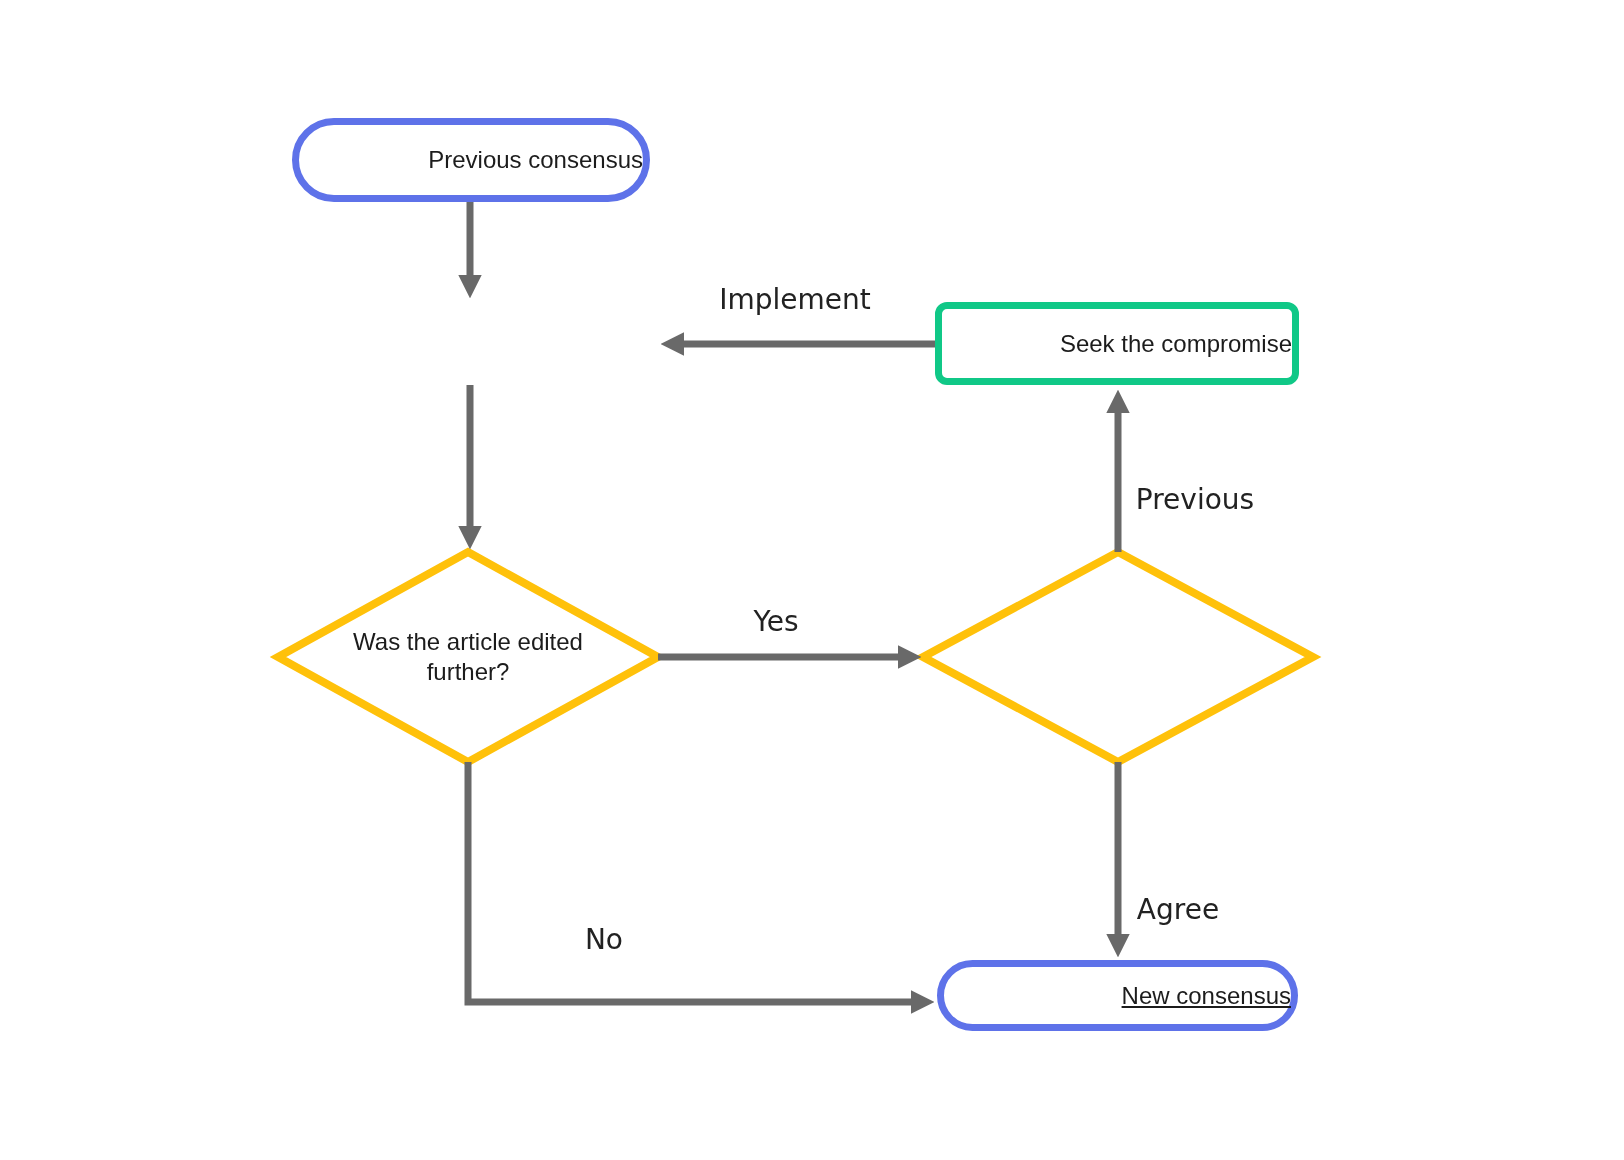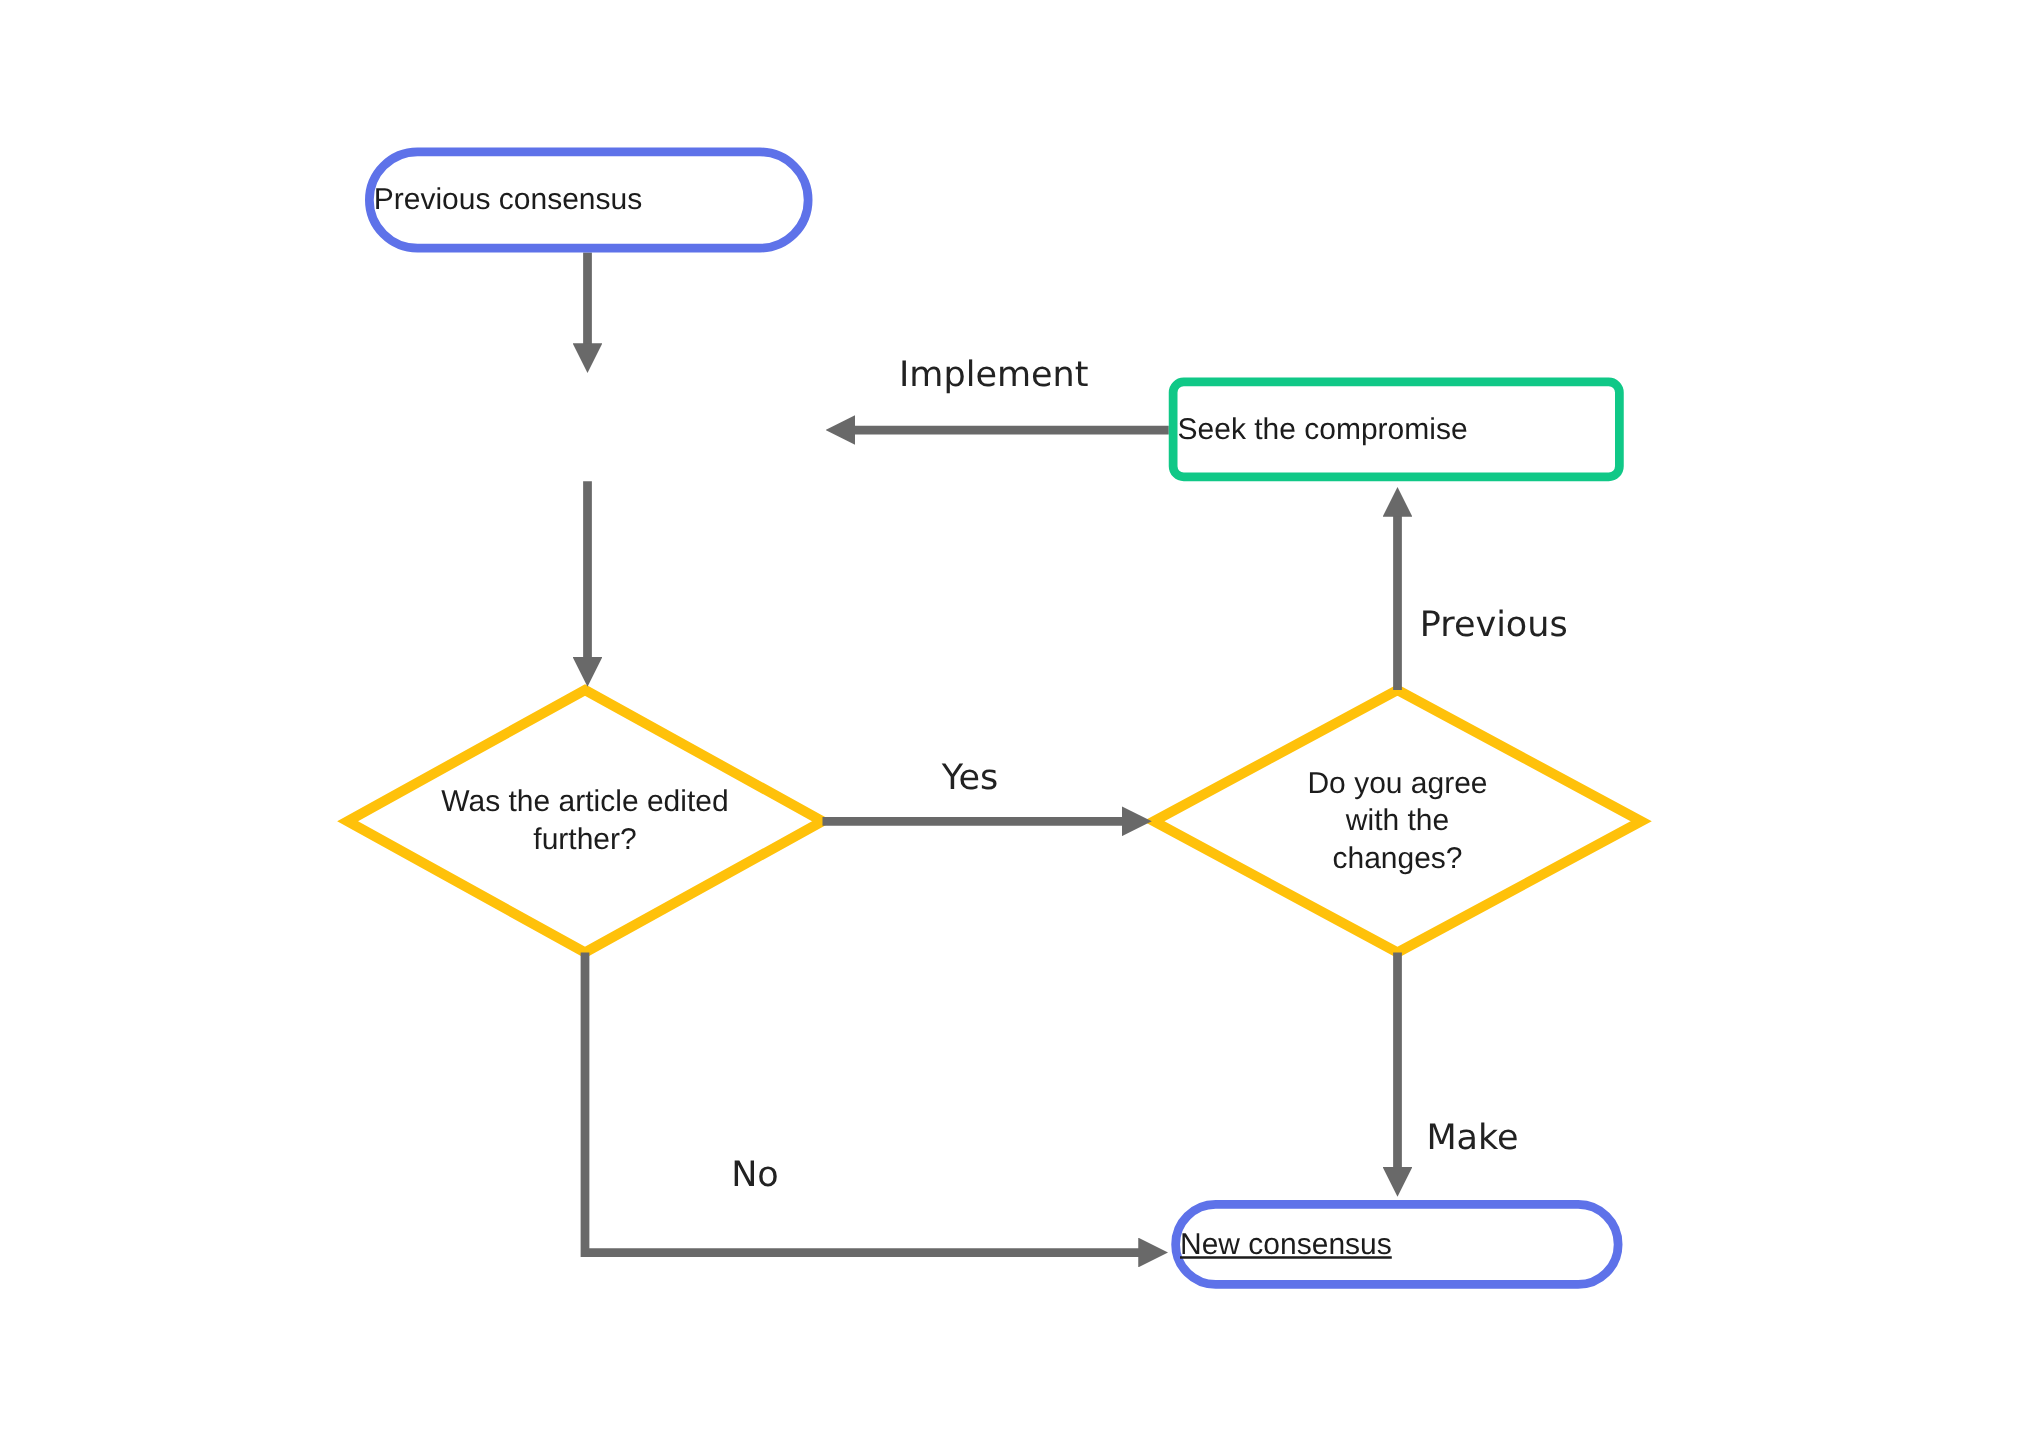--- a/index.html
+++ b/index.html
@@ -31,21 +31,21 @@
     fill: #ffffff;
     stroke: var(--decision-border, #ffc10a);
     stroke-width: 8;
   }
   .node {
     position: absolute;
     box-sizing: border-box;
     background: #ffffff;
     display: flex;
     align-items: center;
-    justify-content: flex-start;
+    justify-content: flex-end;
     text-align: center;
     font-size: 24px;
     color: var(--text, #1c1c1c);
     line-height: 1.25;
   }
   .terminal {
     border: 7px solid var(--terminal-border, #5e72e9);
     border-radius: 43px;
   }
   .process {
@@ -118,23 +118,20 @@
   </div>
 
   <div class="node terminal node-new">
     <span>New consensus</span>
   </div>
 
   <div class="diamond-label label-was">
     <span>Was the article edited further?</span>
   </div>
 
-  <div class="diamond-label label-agree-q">
-    <span>Do you agree with the changes?</span>
-  </div>
 
   <div class="edge-label el-implement">Implement</div>
   <div class="edge-label el-yes">Yes</div>
   <div class="edge-label el-no">No</div>
   <div class="edge-label el-disagree">Previous</div>
-  <div class="edge-label el-agree">Make</div>
+  <div class="edge-label el-agree">Agree</div>
 
 </div>
 
 </body></html>

